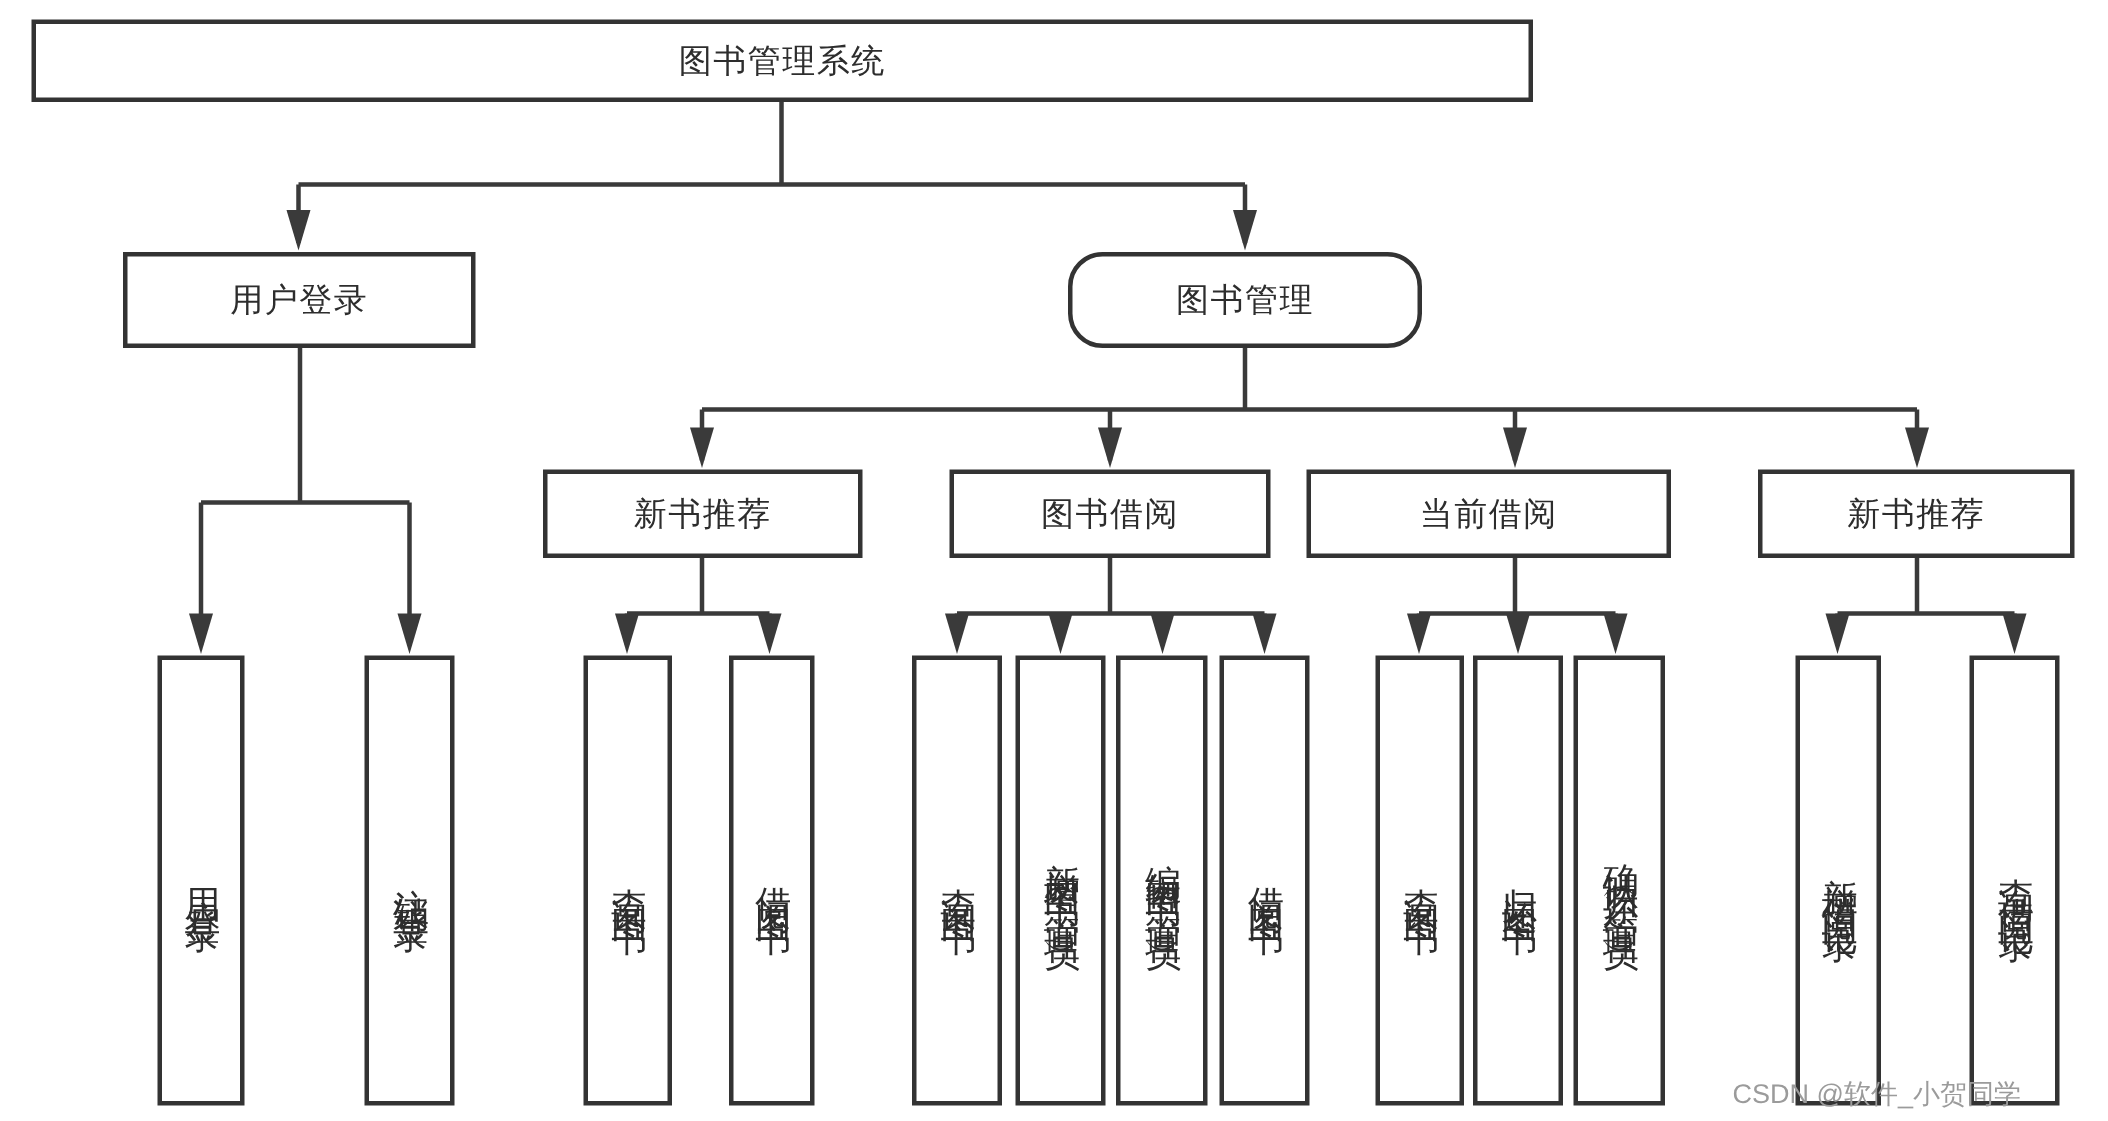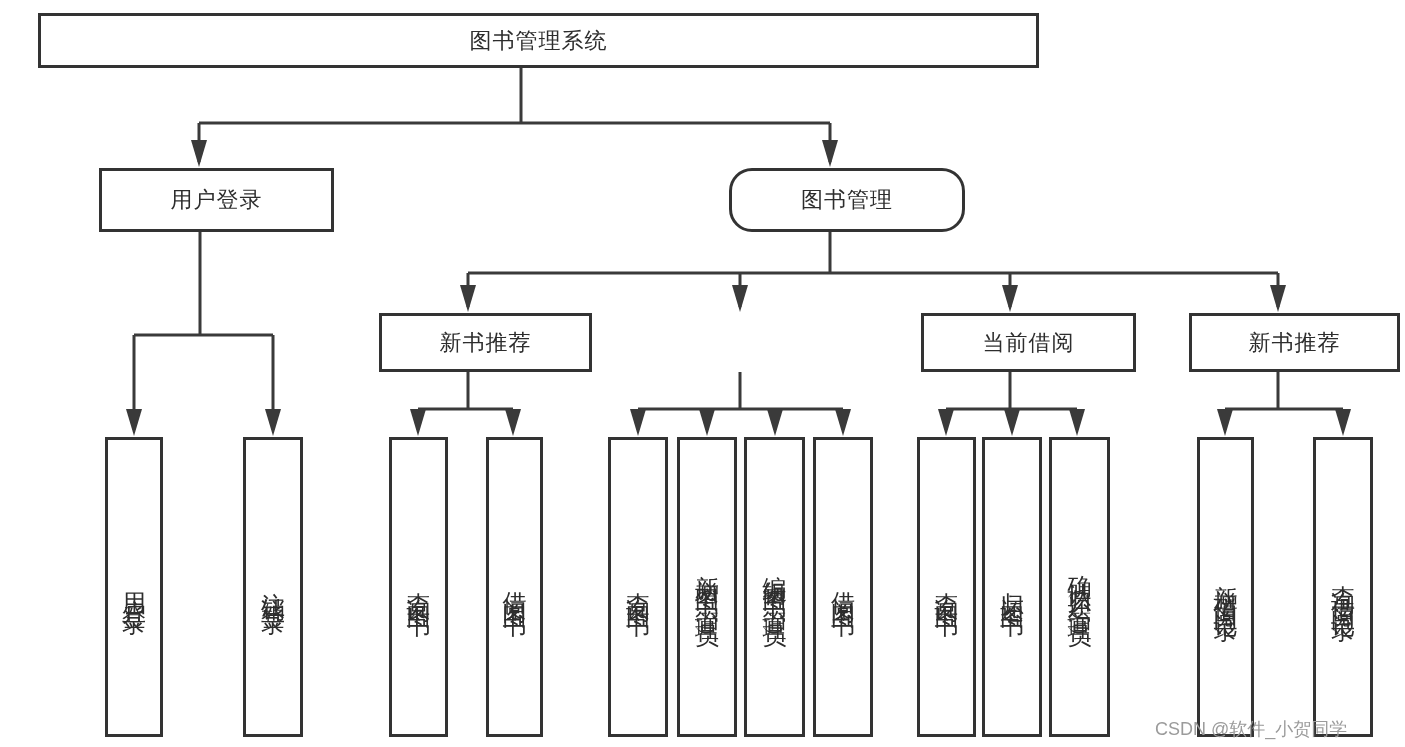--- a/index.html
+++ b/index.html
@@ -23,21 +23,20 @@
   .box{
     position:absolute;
     box-sizing:border-box;
     border:3px solid var(--border);
     background:#ffffff;
     display:flex;align-items:center;justify-content:center;
     color:var(--text);
     font-size:22px;
     letter-spacing:1px;
     white-space:nowrap;
-    margin-left:17px;
   }
   .vbox{
     position:absolute;
     box-sizing:border-box;
     border:3px solid var(--border);
     background:#ffffff;
     display:flex;align-items:center;justify-content:center;
     color:var(--text);
   }
   .vbox span{
@@ -98,21 +97,22 @@
         <polygon points="1335,409 1351,409 1343,436"></polygon>
       </g>
   </svg>
 
   <div class="box" style="left:21px;top:13px;width:1001px;height:55px;">图书管理系统</div>
 
   <div class="box" style="left:82px;top:168px;width:235px;height:64px;">用户登录</div>
   <div class="box" style="left:712px;top:168px;width:236px;height:64px;border-radius:23px;">图书管理</div>
 
   <div class="box" style="left:362px;top:313px;width:213px;height:59px;">新书推荐</div>
-  <div class="box" style="left:904px;top:313px;width:215px;height:59px;">当前借阅</div>
+  <div class="box" style="left:633px;top:313px;width:214px;height:59px;">图书借阅</div>
+  <div class="box" style="left:871px;top:313px;width:243px;height:59px;">当前借阅</div>
   <div class="box" style="left:1172px;top:313px;width:211px;height:59px;">新书推荐</div>
 
   <div class="vbox" style="left:105px;top:437px;width:58px;height:300px;">
     <span>用户登录</span>
   </div>
   <div class="vbox" style="left:243px;top:437px;width:60px;height:300px;">
     <span>注销登录</span>
   </div>
 
   <div class="vbox" style="left:389px;top:437px;width:59px;height:300px;">

